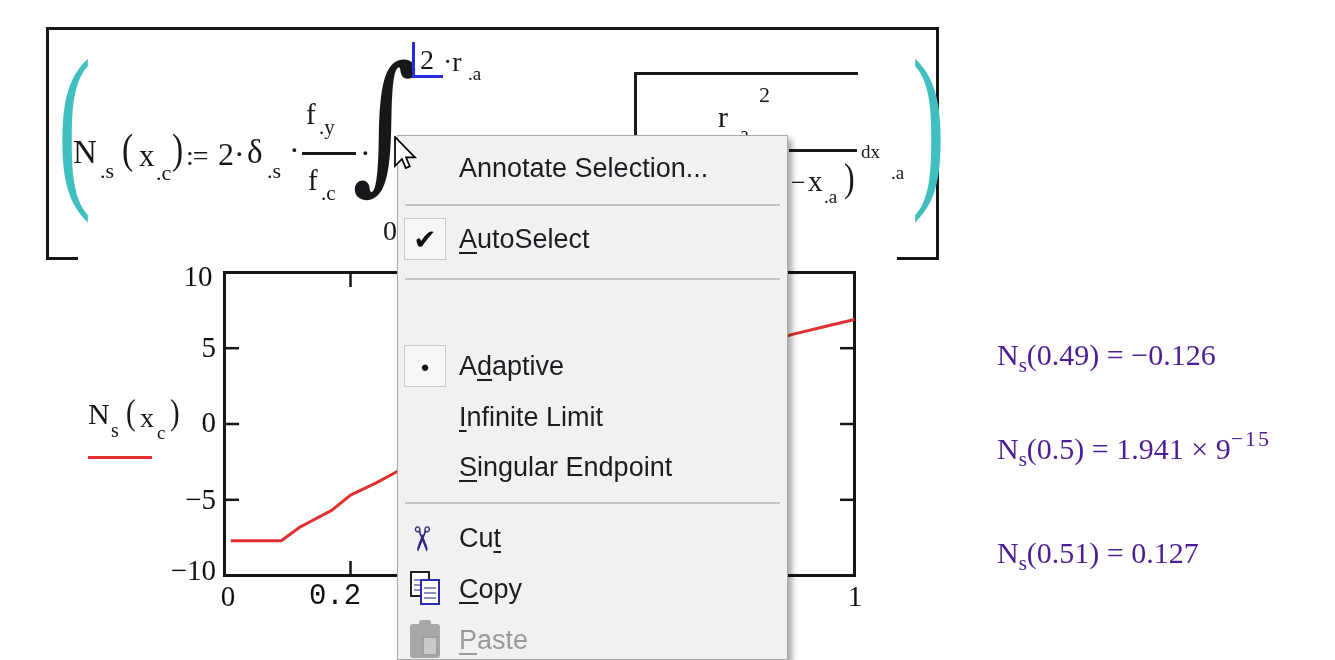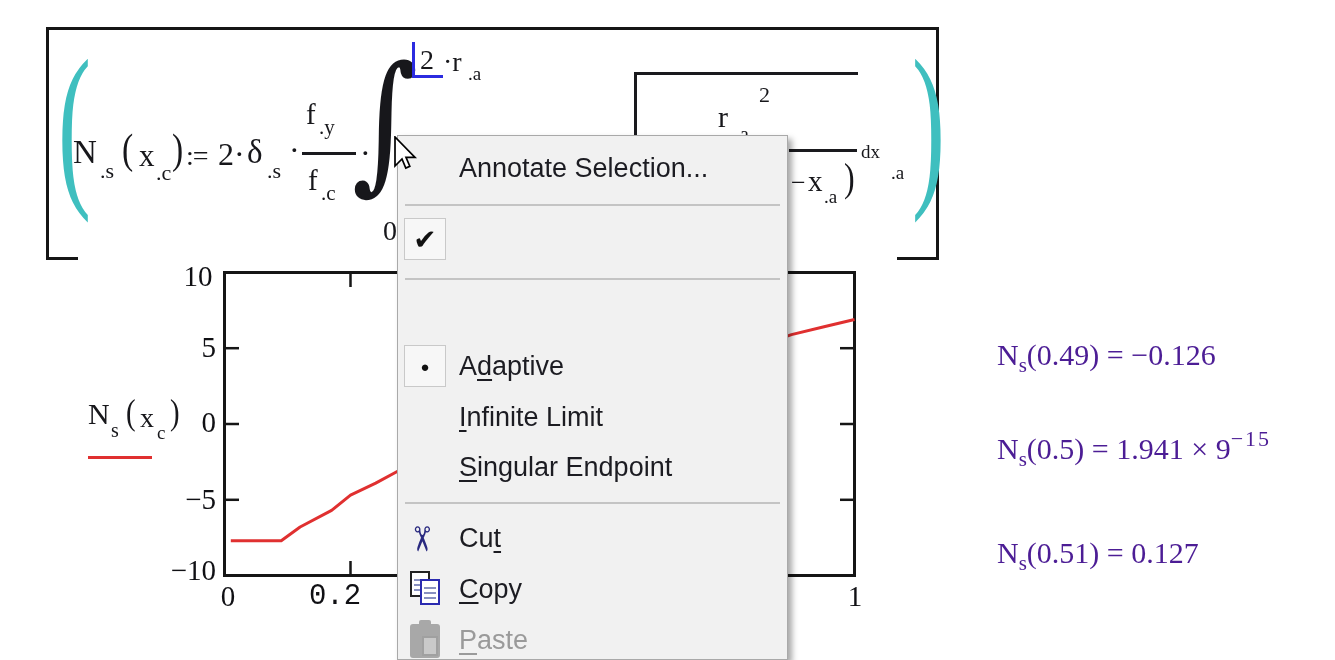--- a/index.html
+++ b/index.html
@@ -164,20 +164,21 @@
 <div id="context-menu">
   <div class="mi" style="top:7px;">
     <span class="mtxt"><span>Annotate Selection...</span><span class="mn"></span><span></span></span>
   </div>
   <div class="msep" style="top:68px;"></div>
 
   <div class="mi" style="top:78px;">
     <span class="indbox">
         <span class="chk">✔</span>
       </span>
+    <span class="mtxt"><span></span><span class="mn">A</span><span>utoSelect</span></span>
   </div>
   <div class="msep" style="top:142px;"></div>
 
   <div class="mi" style="top:205px;">
     <span class="indbox">
         <span class="rdot">●</span>
       </span>
     <span class="mtxt"><span>A</span><span class="mn">d</span><span>aptive</span></span>
   </div>
   <div class="mi" style="top:256px;">

